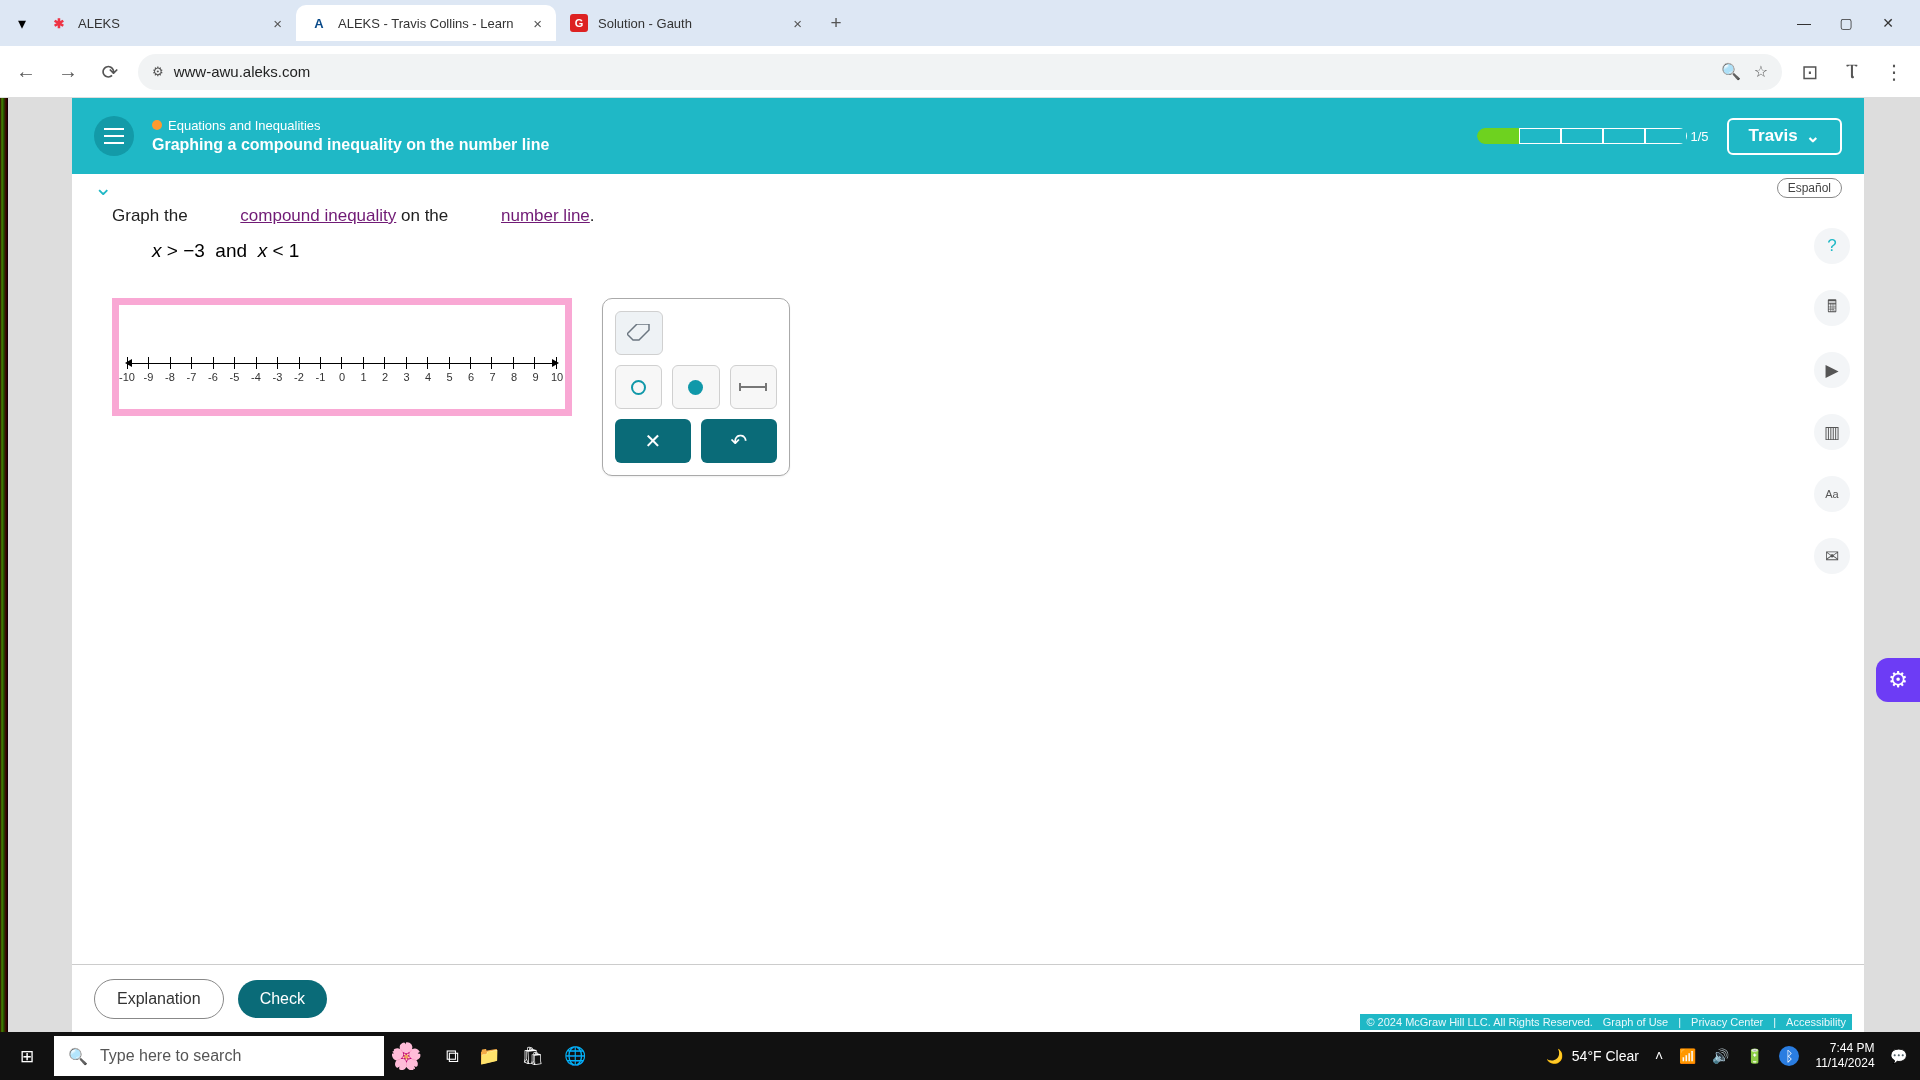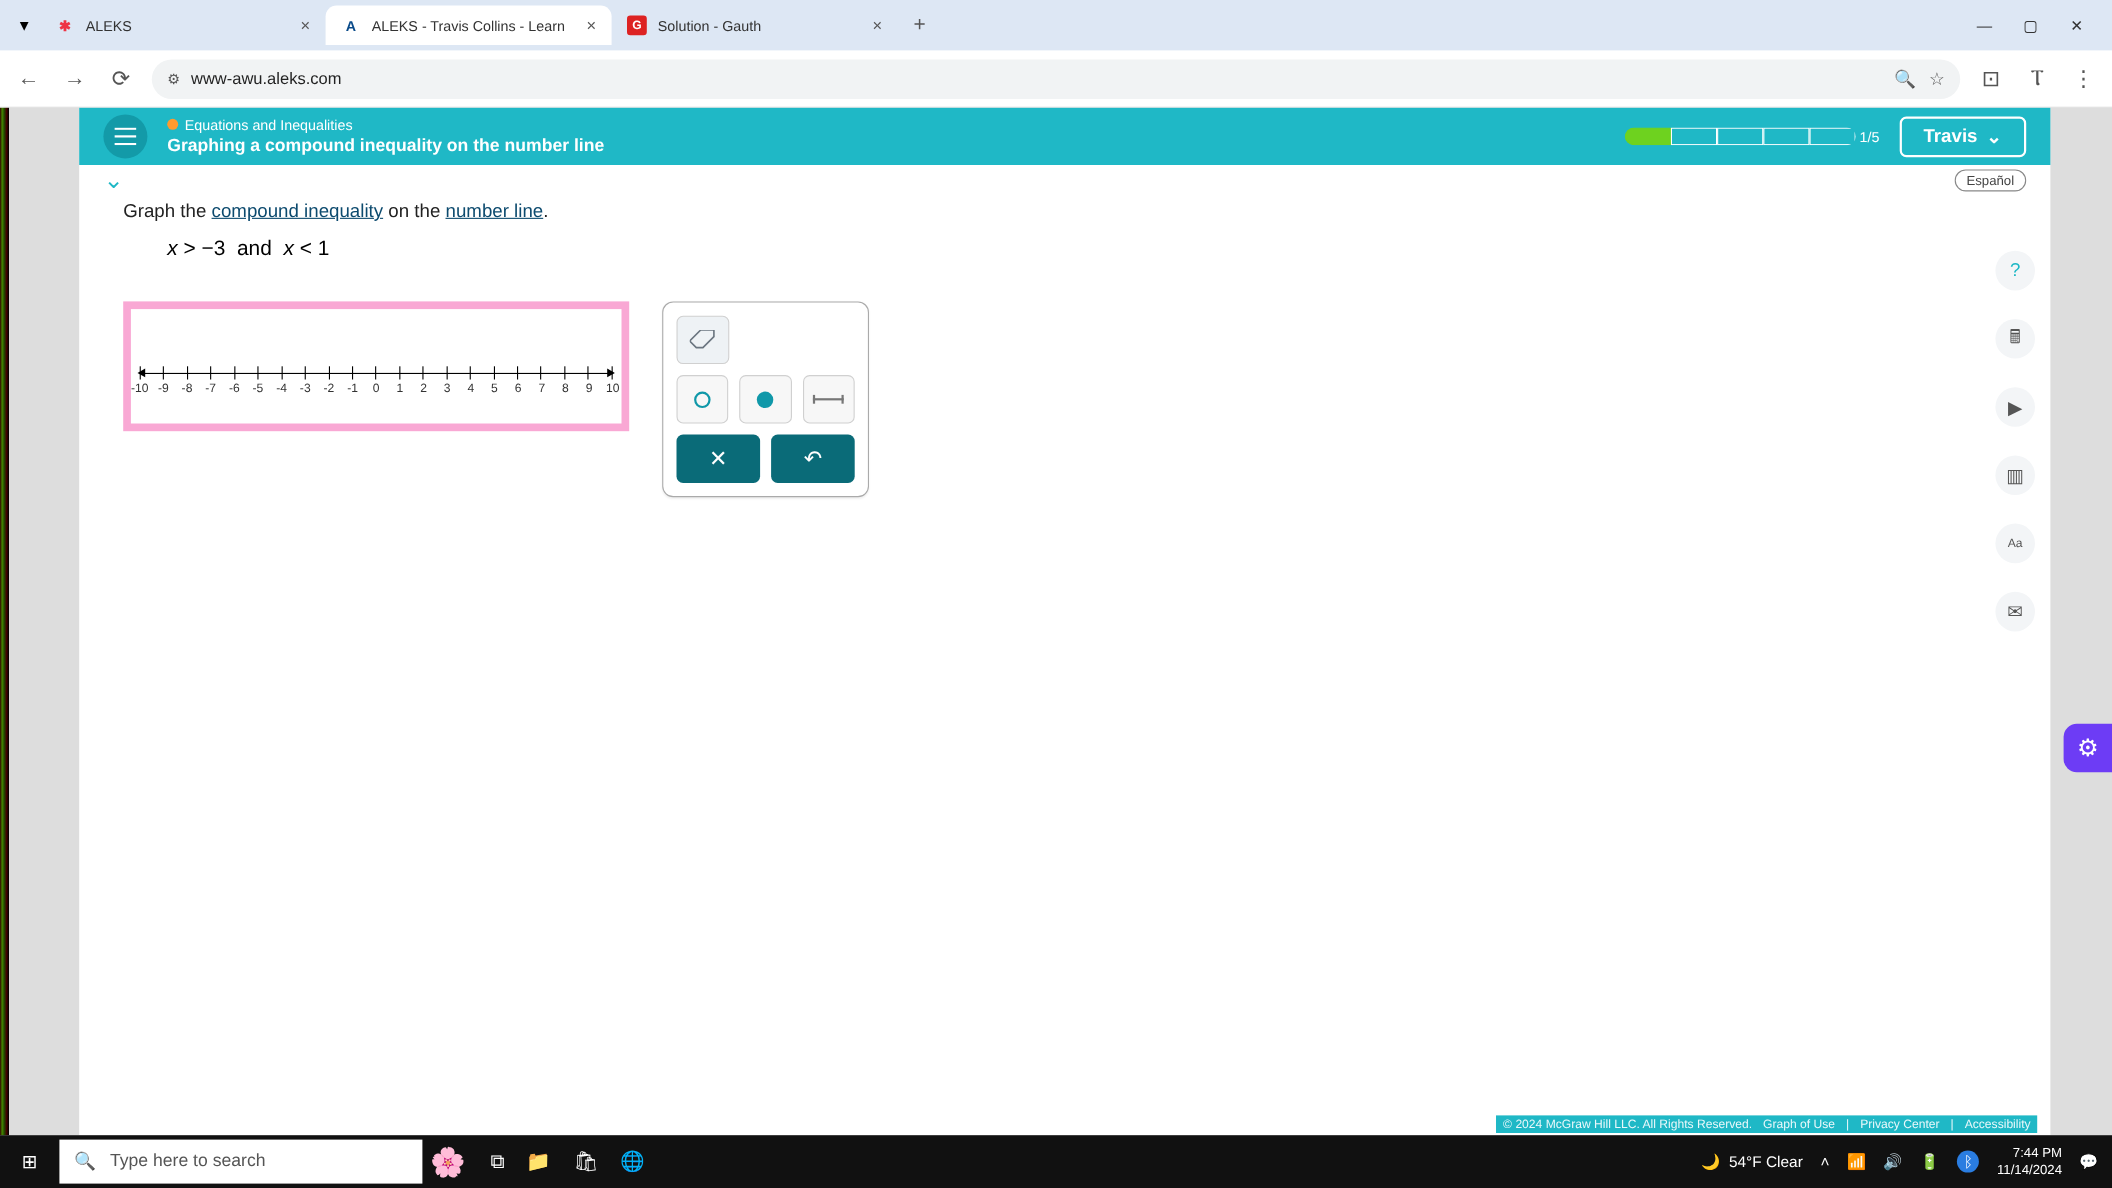--- a/index.html
+++ b/index.html
@@ -21,41 +21,41 @@
 .url-wrap { flex:1; height:36px; background:#f1f3f4; border-radius:18px; display:flex; align-items:center; padding:0 14px; gap:10px; font-size:15px; }
 .url-wrap .siteicon { font-size:13px; color:#555; }
 .url-domain { color:#222; }
 .url-path { color:#777; }
 .url-tail { margin-left:auto; display:flex; gap:12px; color:#555; font-size:16px; }
 
 
 .page { position:absolute; top:98px; left:0; right:0; bottom:48px; background:linear-gradient(to right,#300 0px,#480 2px,#240 4px,#400 6px,#000 8px, #ddd 8px); }
 .page-inner { position:absolute; left:72px; right:56px; top:0; bottom:0; background:#fff; }
 
-.aleks-head { background:#1fb8c6; height:52px; display:flex; align-items:center; padding:0 22px; color:#fff; gap:18px; }
+.aleks-head { background:#1fb8c6; height:76px; display:flex; align-items:center; padding:0 22px; color:#fff; gap:18px; }
 .hamburger { width:40px; height:40px; background:#139aa8; border-radius:50%; display:flex; align-items:center; justify-content:center; cursor:pointer; }
 .hamburger svg { fill:#fff; }
 .topic .crumb { font-size:13px; color:#fff; }
 .topic .crumb .dot { display:inline-block; width:10px; height:10px; border-radius:50%; background:#ff9a2e; margin-right:6px; }
 .topic .title { font-size:16px; font-weight:600; margin-top:3px; }
 .spacer { flex:1; }
 .progress { display:flex; align-items:center; gap:4px; }
 .segbar { display:flex; gap:0; border-radius:10px; overflow:hidden; height:16px; }
 .segbar span { width:42px; height:16px; border:1px solid #fff; }
 .segbar span:first-child { background:#6ed21f; border-color:#6ed21f; border-top-left-radius:9px; border-bottom-left-radius:9px; }
 .progress .count { font-size:13px; }
 .userbtn { border:2px solid #fff; border-radius:6px; padding:6px 20px; font-size:17px; font-weight:600; display:flex; align-items:center; gap:8px; cursor:pointer; }
 
 .subbar { height:28px; display:flex; align-items:center; padding:0 22px; justify-content:space-between; }
 .chev { color:#1fb8c6; font-size:22px; cursor:pointer; }
 .lang { border:1px solid #888; border-radius:12px; font-size:12px; padding:2px 10px; color:#444; cursor:pointer; }
 
 .content { padding:4px 40px; position:relative; height:calc(100% - 92px - 68px); }
 .prompt { font-size:17px; color:#222; }
-.prompt a { color:#0c4a6e; text-decoration:underline; }
+.prompt a { color:#701a75; text-decoration:underline;margin-left:48px; }
 .ineq { font-family:'Times New Roman',serif; font-style:italic; font-size:19px; padding:14px 0 0 40px; }
 .ineq .roman { font-style:normal; }
 
 .workrow { display:flex; gap:30px; margin-top:36px; align-items:flex-start; }
 .numbox { width:460px; height:118px; border:7px solid #f9a8d4; position:relative; }
 .axis { position:absolute; left:8px; right:8px; top:58px; height:1px; background:#000; }
 .axis::before, .axis::after { content:''; position:absolute; top:-4px; border:4px solid transparent; }
 .axis::before { left:-6px; border-right:7px solid #000; }
 .axis::after { right:-6px; border-left:7px solid #000; }
 .ticks { position:absolute; left:8px; right:8px; top:52px; display:flex; justify-content:space-between; }
@@ -284,20 +284,24 @@
           <span>▥</span>
         </div>
     <div class="railbtn">
           <span style="font-size:11px">Aa</span>
         </div>
     <div class="railbtn">
           <span>✉</span>
         </div>
   </div>
 
+  <div class="footerbar">
+    <button class="pillbtn ghost">Explanation</button>
+    <button class="pillbtn primary">Check</button>
+  </div>
   <div class="legal">
     <span>© 2024 McGraw Hill LLC. All Rights Reserved.</span>
     <span>Graph of Use</span>
     <span>|</span>
     <span>Privacy Center</span>
     <span>|</span>
     <span>Accessibility</span>
   </div>
 
  </div>

